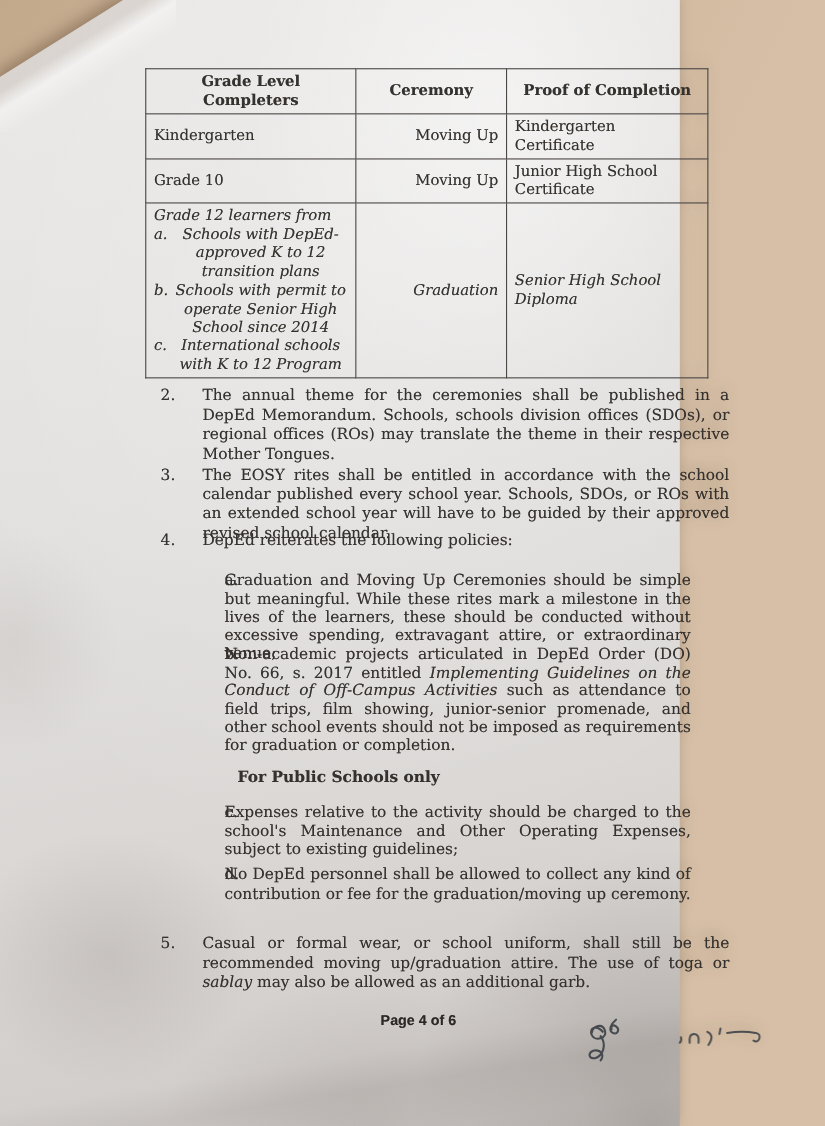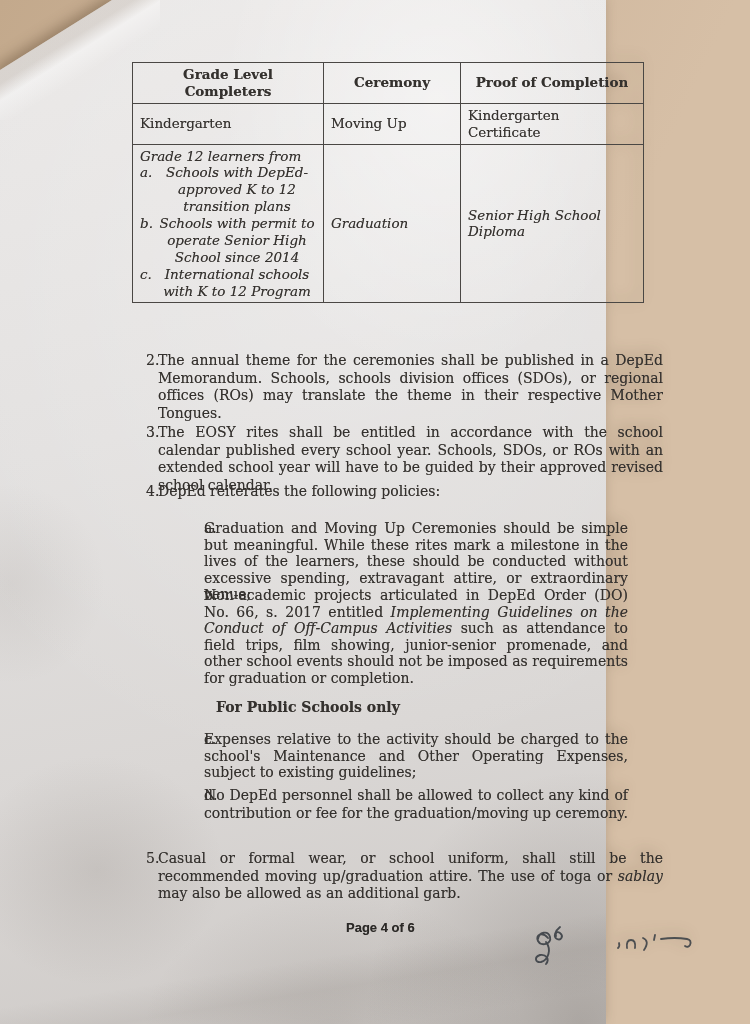--- a/index.html
+++ b/index.html
@@ -1,21 +1,21 @@
 <!DOCTYPE html>
 <html><head>
 <meta charset="utf-8">
 <style>
   html,body { margin:0; padding:0; }
   body {
     width:750px; height:1024px; overflow:hidden;
     background: linear-gradient(115deg, #c3a98c 0%, #cdb49a 30%, #d6bfa6 60%);
     font-family: "DejaVu Serif", "Liberation Serif", serif;
   }
-  .photo { position:relative; width:606px; height:1024px; }
+  .photo { position:relative; width:606px; height:1024px;padding-left:12px; }
   .paper-wrap { position:absolute; inset:0; filter: drop-shadow(-4px -3px 7px rgba(60,40,20,0.35)); }
   .paper {
     position:absolute; inset:0;
     clip-path: polygon(112px 0, 750px 0, 750px 1024px, 0 1024px, 0 70px);
     background:
       radial-gradient(60% 45% at 72% 10%, rgba(255,255,255,0.45), transparent 60%),
       radial-gradient(120% 80% at 55% 25%, rgba(255,255,255,0.25), transparent 65%),
       radial-gradient(30% 16% at 16% 85%, rgba(110,100,92,0.16), transparent 70%),
       radial-gradient(22% 14% at 2% 57%, rgba(115,105,96,0.10), transparent 70%),
       radial-gradient(55% 38% at 96% 100%, rgba(93,85,78,0.30), transparent 65%),
@@ -33,31 +33,31 @@
 
   
   table.ctab {
     position:absolute; left:132px; top:62px; width:511px;
     border-collapse:collapse; table-layout:fixed;
     font-size:13.5px; line-height:1.25; color:#34312e;
   }
   .ctab td, .ctab th { border:1.5px solid #4a4744; padding:3px 7px; }
   .ctab th { font-weight:bold; text-align:center; height:24px; }
   .col-a { width:191px; } .col-b { width:137px; } .col-c { width:183px; }
-  .cell-ceremony { text-align:left;margin-top:16px; }
+  .cell-ceremony { text-align:right;margin-top:16px; }
   td.top { vertical-align:top; }
   .r1 { height:26px; } .r2 { height:27px; } .r3 { height:39px; } .r4 { height:147px;font-style:italic; }
   .cl-item { display:flex; }
   .cl-item .ltr { flex:0 0 18px; }
   .cl-item .txt { flex:1;text-align:center; }
 
   
   .para { position:absolute; left:146px; width:517px; font-size:14px; line-height:17.5px; }
   .para .num { position:absolute; left:0; top:0; }
-  .para .ptext { margin-left:12px; text-align:justify; }
+  .para .ptext { margin-left:38px; text-align:justify; }
   .sub { position:absolute; left:204px; width:424px; font-size:14px; line-height:16.5px; }
   .sub .num { position:absolute; left:0; top:0; }
   .sub .ptext { text-align:justify; }
   .bold { font-weight:normal; }
   .ital { font-style:italic; }
   .heading { position:absolute; left:216px; font-size:14px; font-weight:bold; }
   .footer {
     position:absolute; left:346px; top:920px;
     font-family:"Liberation Sans", sans-serif; font-weight:bold; font-size:13px; color:#2a2826;
   }
@@ -80,20 +80,25 @@
         <tbody>
             <tr>
           <th>Grade Level Completers</th>
           <th>Ceremony</th>
           <th>Proof of Completion</th>
         </tr>
         <tr class="r1">
           <td>Kindergarten</td>
           <td class="cell-ceremony">Moving Up</td>
           <td>Kindergarten Certificate</td>
+        </tr>
+        <tr class="r3">
+          <td>Grade 10</td>
+          <td class="cell-ceremony">Moving Up</td>
+          <td>Junior High School Certificate</td>
         </tr>
         <tr class="r4">
           <td class="top">
             <div>Grade 12 learners from</div>
             <div class="cl-item">
               <span class="ltr">a.</span>
               <span class="txt">Schools with DepEd-approved K to 12 transition plans</span>
             </div>
             <div class="cl-item">
               <span class="ltr">b.</span>

